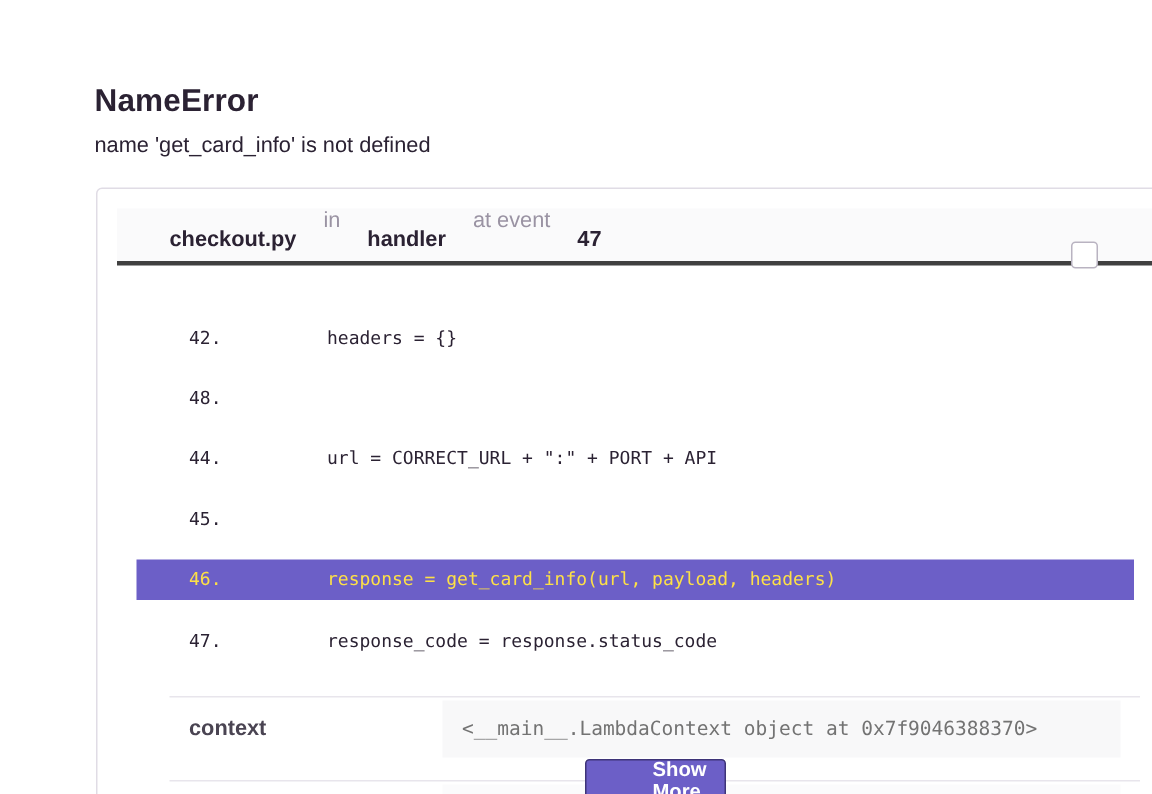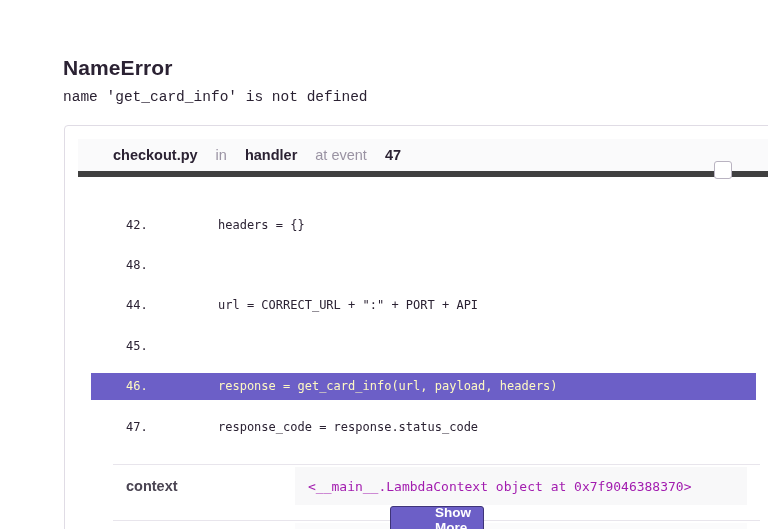--- a/index.html
+++ b/index.html
@@ -5,58 +5,58 @@
   * { box-sizing: border-box; margin: 13px; padding: 0; }
   html, body { width: 768px; height: 529px; background: #ffffff; overflow: hidden; }
   body { font-family: "Liberation Sans", "DejaVu Sans", sans-serif; color: #2b2233; position: relative; }
 
   .error-title {
     position: absolute; left: 24px; top: 17px;
     font-size: 21px; font-weight: 700; color: #2b2233; letter-spacing: 0.1px;
   }
   .error-message {
     position: absolute; left: 24px; top: 50px;
-    font-family: Liberation Mono, monospace;
+    font-family: Liberation Sans, sans-serif;
     font-size: 14.5px; color: #2b2233;
   }
 
   .frame-card {
     position: absolute; left: 25px; top: 86px; width: 719px; height: 417px;
     border: 1px solid #e0dce5; border-radius: 4px; overflow: hidden; background: #ffffff;
   }
   .frame-header {
-    height: 38px; background: #fafafb; border-bottom: 6px solid #404040;
-    display: flex; align-items: center; padding-left: 22px; position: relative;
+    height: 38px; background: #fafafb; border-bottom: 3px solid #404040;
+    display: flex; padding-left: 22px; position: relative;
     font-size: 14.5px;
   }
   .frame-header .strong { font-weight: 700; color: #2b2233; }
   .frame-header .muted { color: #9a93a3; margin: 0 5px; }
   .collapse-btn {
     position: absolute; right: 24px; top: 9px; width: 18px; height: 18px;
     border: 1px solid #b9b3c1; border-radius: 3px; background: #ffffff;
     display: flex; align-items: center; justify-content: center;
   }
   .collapse-btn .bar { width: 8px; height: 2px; background: #6b6575; border-radius: 1px; }
 
   .code { padding-top: 8px; }
   .code-line {
     height: 27.4px; display: flex; align-items: center;
     font-family: "DejaVu Sans Mono", "Liberation Mono", monospace; font-size: 12px; color: #2b2233;
   }
   .code-line .ln { width: 88px; padding-left: 22px; flex-shrink: 0; }
   .code-line .src { white-space: pre; }
-  .code-line.active { background: #6c5fc7; color: #fef9c3; }
+  .code-line.active { background: #6c5fc7; color: #fde047; }
 
   .vars { position: absolute; left: 22px; top: 312px; width: 673px; }
   .var-row { display: flex; height: 43px; border-top: 1px solid #e8e5ec; align-items: center; }
   .var-key { width: 143px; font-size: 14.5px; font-weight: 600; color: #4a4452; padding-left: 0; }
   .var-val {
     flex: 1; height: 38px; background: #f8f8f9; display: flex; align-items: center;
     padding-left: 13px; font-family: "DejaVu Sans Mono", "Liberation Mono", monospace;
-    font-size: 13px; color: #a21caf;
+    font-size: 13px; color: #737373;
   }
   .var-row.faded .var-key { color: #d6d2dc; }
   .var-row.faded .var-val { color: #d6d2dc; background: #fbfbfc; }
 
   .show-more {
     position: absolute; left: 312px; top: 367px; width: 94px; height: 27px;
     background: #6c5fc7; border: 1px solid #3e3478; border-radius: 3px;
     color: #ffffff; font-size: 13.5px; font-weight: 700;
     display: flex; align-items: center; justify-content: center;
     box-shadow: 0 2px 0 rgba(0,0,0,0.08);

